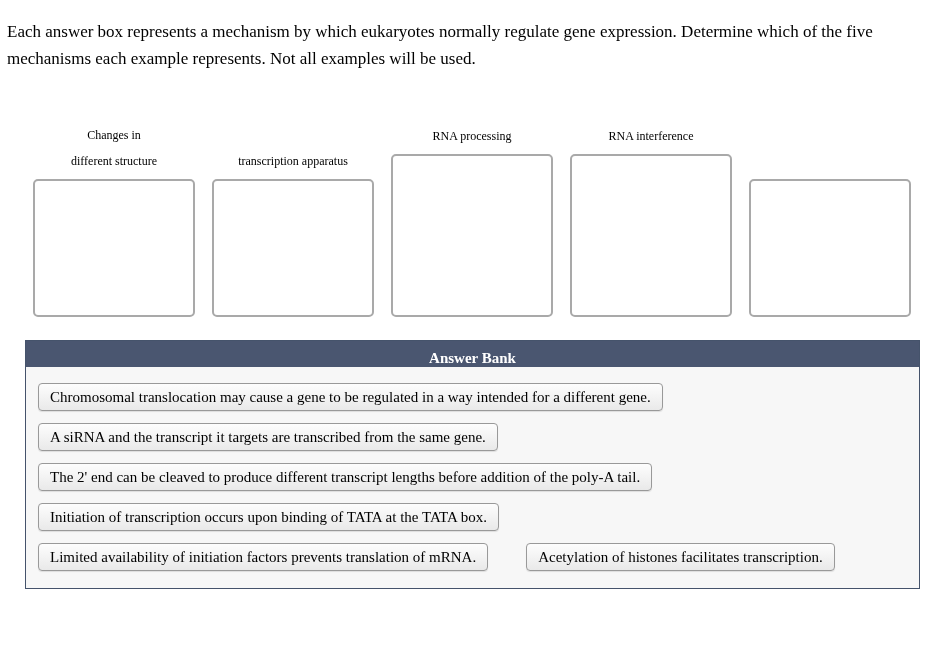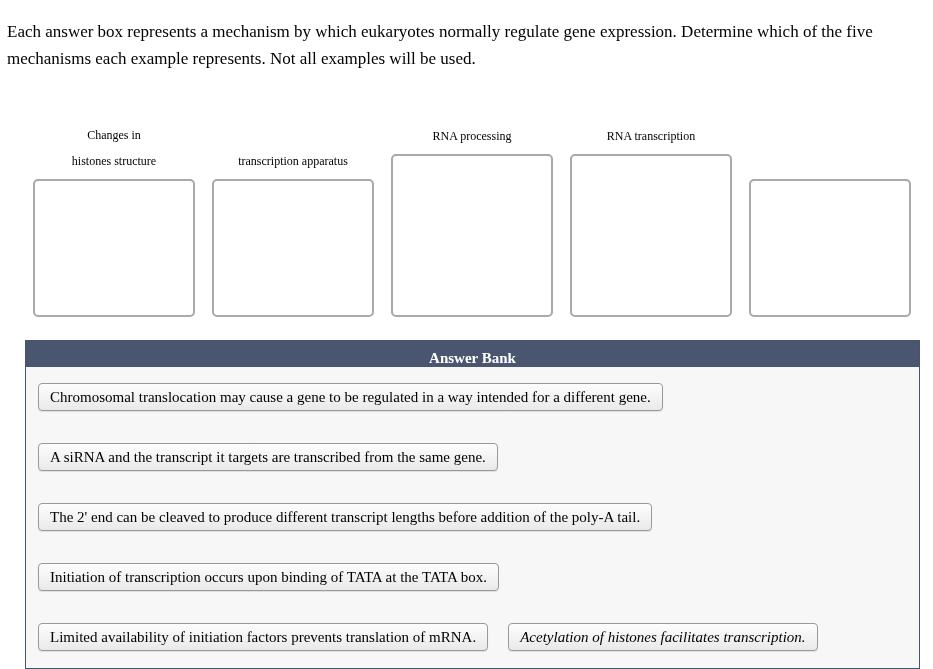--- a/index.html
+++ b/index.html
@@ -64,47 +64,47 @@
     text-align: center;
     font-size: 15px;
     font-weight: bold;
     height: 26px;
     line-height: 34px;
   }
   .ab-body {
     background: #f7f7f7;
     padding: 16px 12px 17px 12px;
   }
-  .ab-row { margin-bottom: 32px; }
+  .ab-row { margin-bottom: 12px; }
   .ab-row:last-child { margin-bottom: 0; }
   .ab-item {
     display: inline-block;
     border: 1px solid #999999;
     border-radius: 4px;
     background: linear-gradient(#fdfdfd, #e9e9e9);
     box-shadow: 0 1px 1px rgba(0,0,0,0.10);
     padding: 4px 11px;
     font-size: 15px;
     line-height: 18px;
     cursor: move;
     white-space: nowrap;
   }
-  .ab-item + .ab-item { margin-left: 16px; font-style: italic; }
+  .ab-item + .ab-item { margin-left: 34px; }
 </style>
 </head>
 <body>
 
 <div class="instructions">Each answer box represents a mechanism by which eukaryotes normally regulate gene expression. Determine which of the five mechanisms each example represents. Not all examples will be used.</div>
 
 <div class="bins">
 
   <div class="bin">
     <div class="bin-label">
       <div>Changes in</div>
-      <div>histones structure</div>
+      <div>different structure</div>
     </div>
     <div class="drop-box short"></div>
   </div>
 
   <div class="bin">
     <div class="bin-label">
       <div>transcription apparatus</div>
     </div>
     <div class="drop-box short"></div>
   </div>
@@ -112,21 +112,21 @@
   <div class="bin">
     <div class="bin-label">
       <div>RNA processing</div>
       <div></div>
     </div>
     <div class="drop-box tall"></div>
   </div>
 
   <div class="bin">
     <div class="bin-label">
-      <div>RNA transcription</div>
+      <div>RNA interference</div>
       <div></div>
     </div>
     <div class="drop-box tall"></div>
   </div>
 
   <div class="bin">
     <div class="drop-box short"></div>
   </div>
 
 </div>

